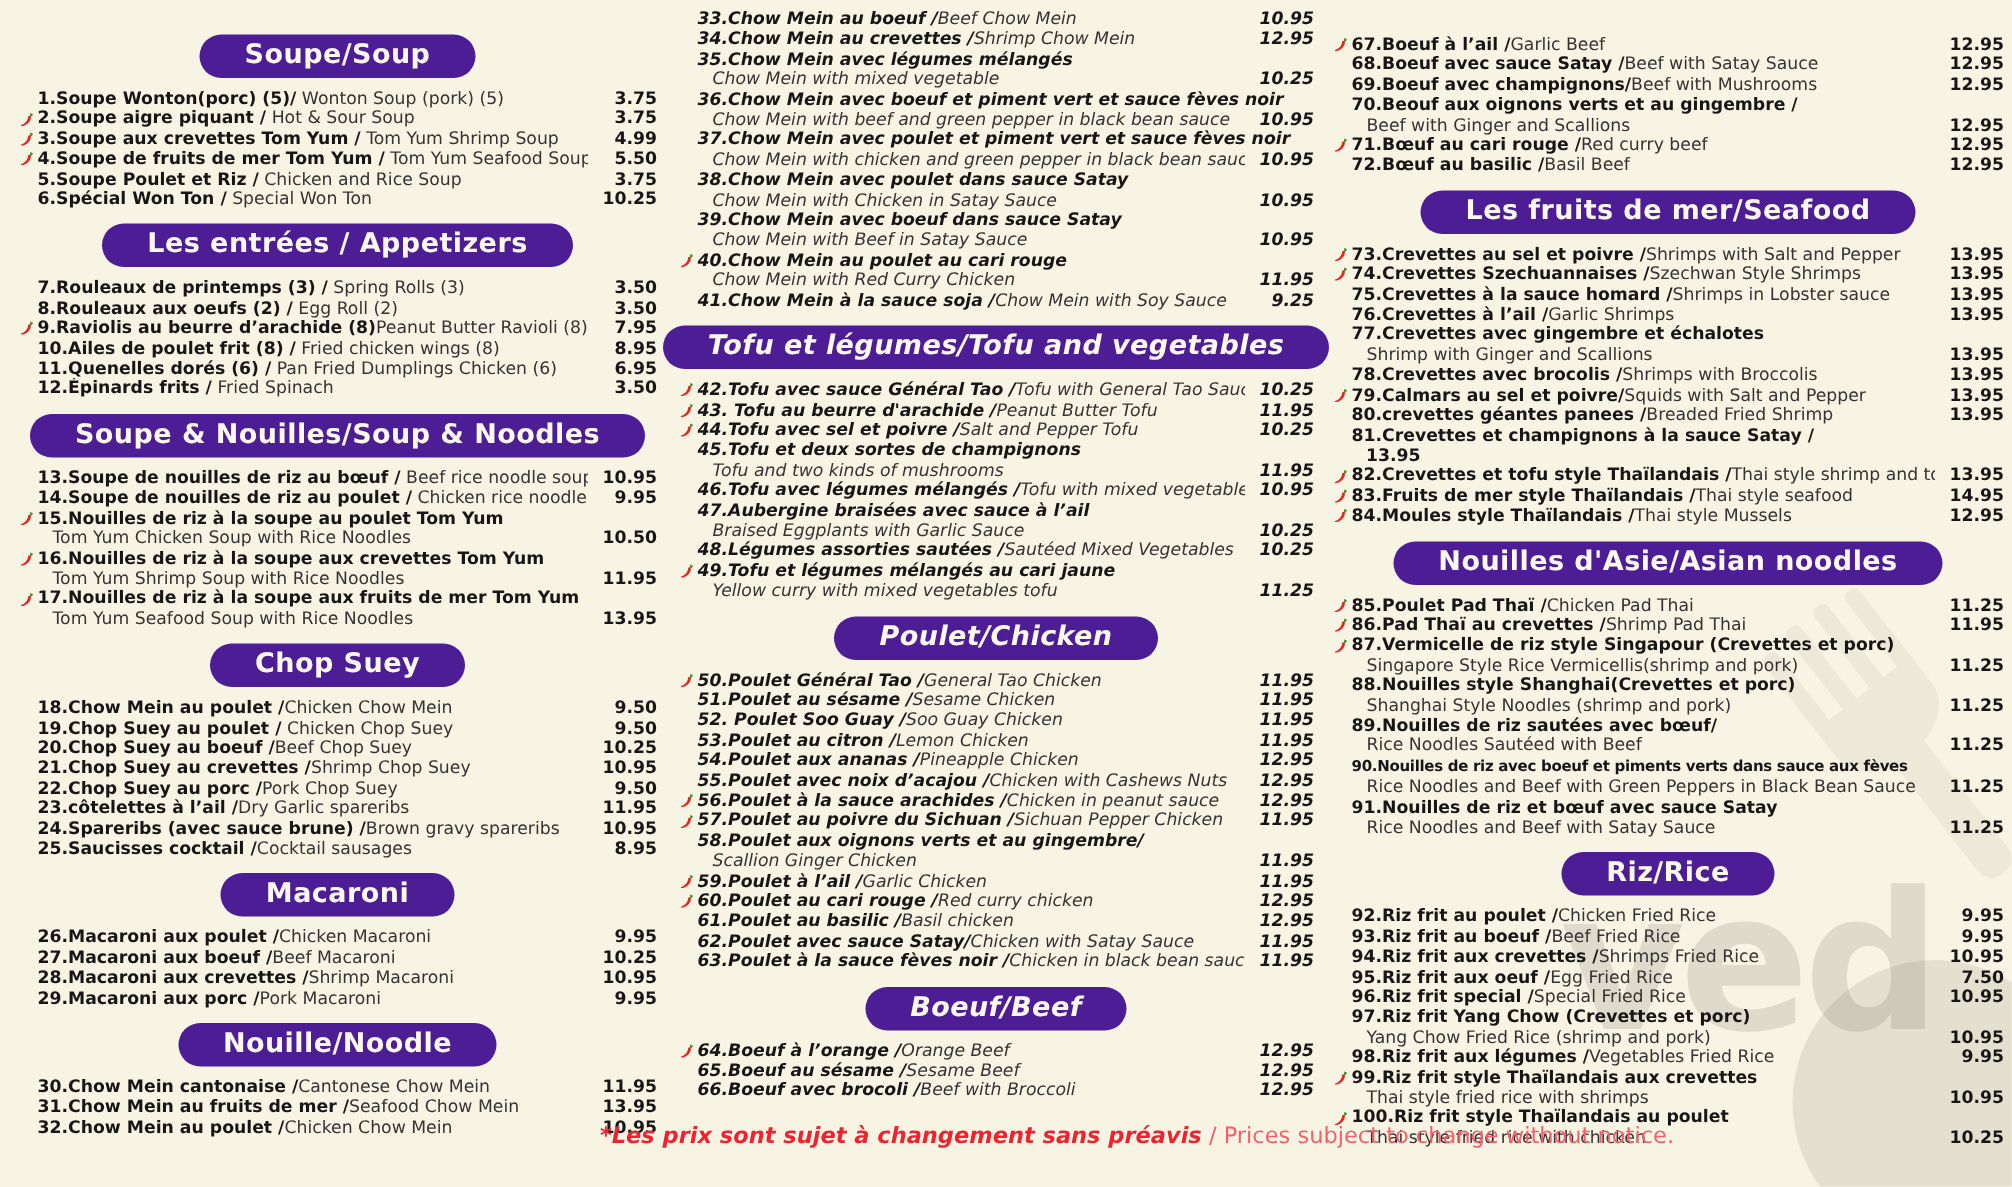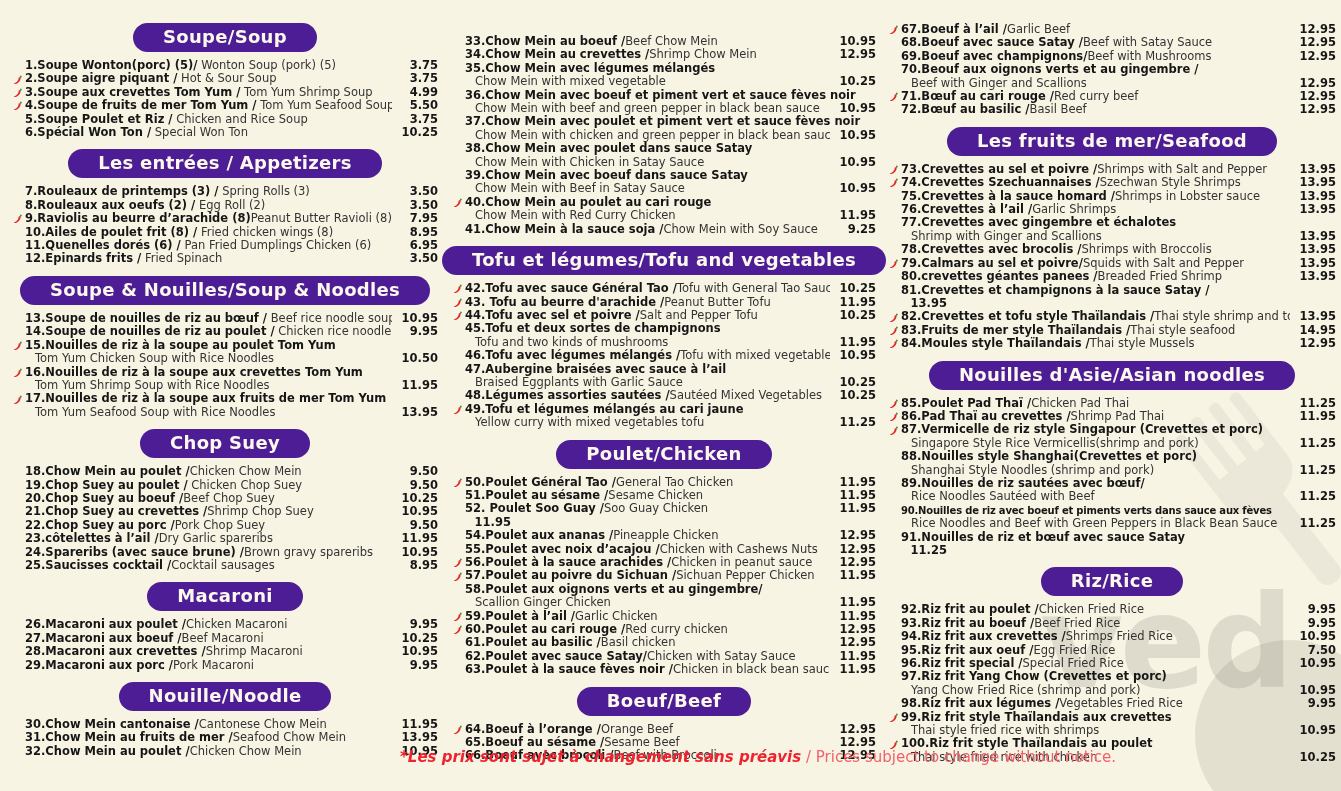--- a/index.html
+++ b/index.html
@@ -5,21 +5,21 @@
   html,body{margin:0;padding:0;}
   body{
     width:1341px;height:791px;
     background:#f8f4e4;
     font-family:"DejaVu Sans",sans-serif;
     position:relative;overflow:hidden;
     color:#1a1a1a;
   }
   .col{position:absolute;z-index:2;}
   #col1{left:12px;top:20px;width:426px;}
-  #col2{left:452px;top:35px;width:424px;}
+  #col2{left:452px;top:6px;width:424px;font-style:italic;}
   #col3{left:888px;top:23px;width:448px;}
   .sec{margin-bottom:7px;}
   .pillwrap{width:100%;display:flex;justify-content:center;}
   .pill{
     background:#4c1d95;color:#fdf8ec;
     border-radius:19px;padding:3px 30px 5px;
     font-size:18px;font-weight:bold;letter-spacing:.3px;
     margin:3px 0 7px;white-space:nowrap;
   }
   .row{display:flex;align-items:baseline;font-size:11.5px;line-height:13.4px;}
@@ -477,20 +477,21 @@
         <span class="txt"><b class="fr">51.Poulet au sésame /</b><span class="en">Sesame Chicken</span></span>
         <span class="price">11.95</span>
       </div>
       <div class="row">
         <span class="chili"></span>
         <span class="txt"><b class="fr">52. Poulet Soo Guay /</b><span class="en">Soo Guay Chicken</span></span>
         <span class="price">11.95</span>
       </div>
       <div class="row">
         <span class="chili"></span>
+        <span class="txt"><b class="fr">53.Poulet au citron /</b><span class="en">Lemon Chicken</span></span>
         <span class="price">11.95</span>
       </div>
       <div class="row">
         <span class="chili"></span>
         <span class="txt"><b class="fr">54.Poulet aux ananas /</b><span class="en">Pineapple Chicken</span></span>
         <span class="price">12.95</span>
       </div>
       <div class="row">
         <span class="chili"></span>
         <span class="txt"><b class="fr">55.Poulet avec noix d’acajou /</b><span class="en">Chicken with Cashews Nuts</span></span>
@@ -800,20 +801,21 @@
         <span class="chili"></span>
         <span class="txt"><span class="en">Rice Noodles and Beef with Green Peppers in Black Bean Sauce</span></span>
         <span class="price">11.25</span>
       </div>
       <div class="row">
         <span class="chili"></span>
         <span class="txt"><b class="fr">91.Nouilles de riz et bœuf avec sauce Satay</b></span>
       </div>
       <div class="row en2row">
         <span class="chili"></span>
+        <span class="txt"><span class="en">Rice Noodles and Beef with Satay Sauce</span></span>
         <span class="price">11.25</span>
       </div>
     </div>
     <div class="sec">
       <div class="pillwrap">
         <div class="pill">Riz/Rice</div>
       </div>
       <div class="row">
         <span class="chili"></span>
         <span class="txt"><b class="fr">92.Riz frit au poulet /</b><span class="en">Chicken Fried Rice</span></span>

